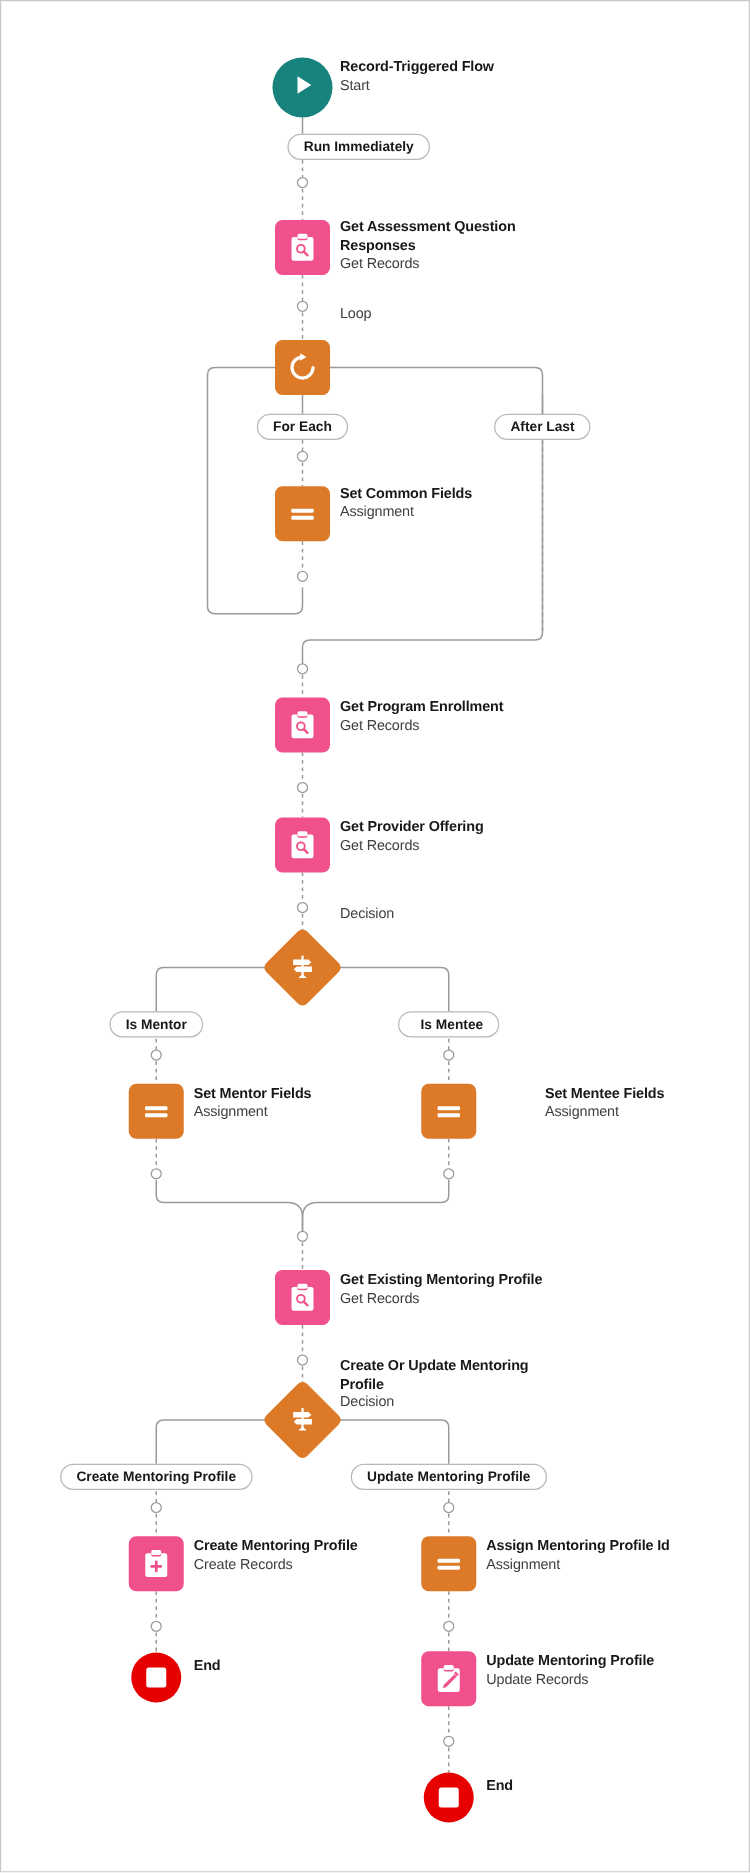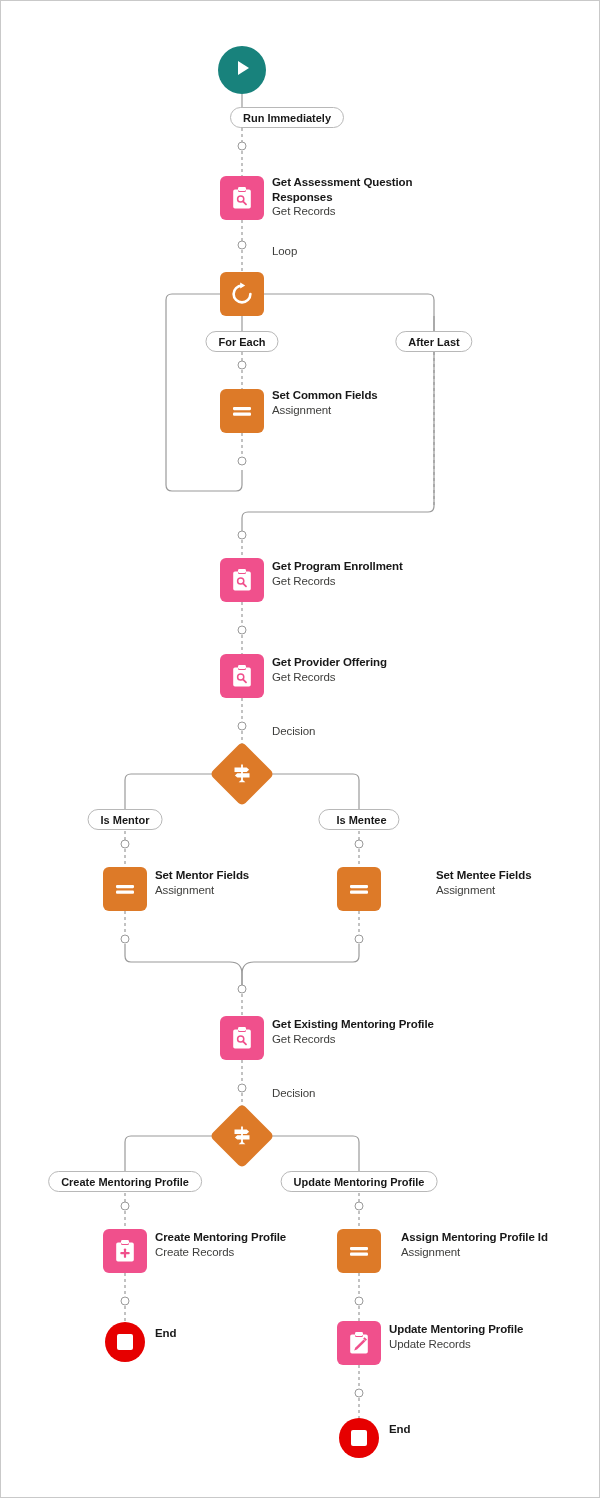--- a/index.html
+++ b/index.html
@@ -230,20 +230,24 @@
   <div class="dot" style="left:358px; top:1300px;"></div>
   <div class="dot" style="left:358px; top:1392px;"></div>
 
   <div class="node-start" style="left:217px; top:45px;">
     <span>
       <svg width="22" height="22" viewBox="0 0 22 22">
           <path d="M7 4 L18 11 L7 18 Z" fill="#ffffff"></path>
         </svg>
     </span>
   </div>
+  <div class="lbl" style="left:271px; top:46px;">
+    <span class="t1">Record-Triggered Flow</span>
+    <span class="t2">Start</span>
+  </div>
 
   <div class="pill" style="left:241px; top:106px;margin-left:45px;">Run Immediately</div>
 
   <div class="node pink" style="left:219px; top:175px;">
     <span>
       <svg width="26" height="26" viewBox="0 0 26 26">
         <rect x="9" y="2" width="8" height="4" rx="1.4" fill="#ffffff"></rect>
         <path d="M6 4.5 h3 v1.2 a1.4 1.4 0 0 0 1.4 1.4 h5.2 A1.4 1.4 0 0 0 17 5.7 V4.5 h3 a1.8 1.8 0 0 1 1.8 1.8 v15.4 A1.8 1.8 0 0 1 20 23.5 H6 a1.8 1.8 0 0 1-1.8-1.8 V6.3 A1.8 1.8 0 0 1 6 4.5 Z" fill="#ffffff"></path>
         <circle cx="11.7" cy="14" r="3.1" fill="none" stroke="#F0508C" stroke-width="1.5"></circle>
         <line x1="14" y1="16.3" x2="17" y2="19.3" stroke="#F0508C" stroke-width="1.8" stroke-linecap="round"></line>
@@ -375,20 +379,21 @@
     <span class="dico">
       <svg width="24" height="24" viewBox="0 0 24 24">
         <rect x="11.1" y="2.5" width="1.8" height="17" fill="#ffffff"></rect>
         <path d="M4.5 5.6 h12.2 l2.4 2.2 -2.4 2.2 H4.5 Z" fill="#ffffff"></path>
         <path d="M19.5 11.2 H7.3 l-2.4 2.2 2.4 2.2 h12.2 Z" fill="#ffffff"></path>
         <path d="M12 17.2 l3.4 3.1 H8.6 Z" fill="#ffffff"></path>
       </svg>
     </span>
   </div>
   <div class="lbl" style="left:271px; top:1085px;">
+    <span class="t1">Create Or Update Mentoring Profile</span>
     <span class="t2">Decision</span>
   </div>
 
   <div class="pill" style="left:124px; top:1170px;">Create Mentoring Profile</div>
   <div class="pill" style="left:358px; top:1170px;">Update Mentoring Profile</div>
 
   <div class="node pink" style="left:102px; top:1228px;">
     <span>
       <svg width="26" height="26" viewBox="0 0 26 26">
         <rect x="9" y="2" width="8" height="4" rx="1.4" fill="#ffffff"></rect>
@@ -404,21 +409,21 @@
   </div>
 
   <div class="node orange" style="left:336px; top:1228px;">
     <span>
       <svg width="26" height="26" viewBox="0 0 26 26">
         <rect x="4" y="9" width="18" height="3.2" rx="1.1" fill="#ffffff"></rect>
         <rect x="4" y="14.6" width="18" height="3.2" rx="1.1" fill="#ffffff"></rect>
       </svg>
     </span>
   </div>
-  <div class="lbl" style="left:388px; top:1229px;margin-left:12px;">
+  <div class="lbl" style="left:388px; top:1229px;">
     <span class="t1">Assign Mentoring Profile Id</span>
     <span class="t2">Assignment</span>
   </div>
 
   <div class="node pink" style="left:336px; top:1320px;">
     <span>
       <svg width="26" height="26" viewBox="0 0 26 26">
         <rect x="9" y="2" width="8" height="4" rx="1.4" fill="#ffffff"></rect>
         <path d="M6 4.5 h3 v1.2 a1.4 1.4 0 0 0 1.4 1.4 h5.2 A1.4 1.4 0 0 0 17 5.7 V4.5 h3 a1.8 1.8 0 0 1 1.8 1.8 v15.4 A1.8 1.8 0 0 1 20 23.5 H6 a1.8 1.8 0 0 1-1.8-1.8 V6.3 A1.8 1.8 0 0 1 6 4.5 Z" fill="#ffffff"></path>
         <path d="M17.6 9.4 L9.2 17.8 L8.2 20.6 L11 19.6 L19.4 11.2 Z" fill="#F0508C"></path>

